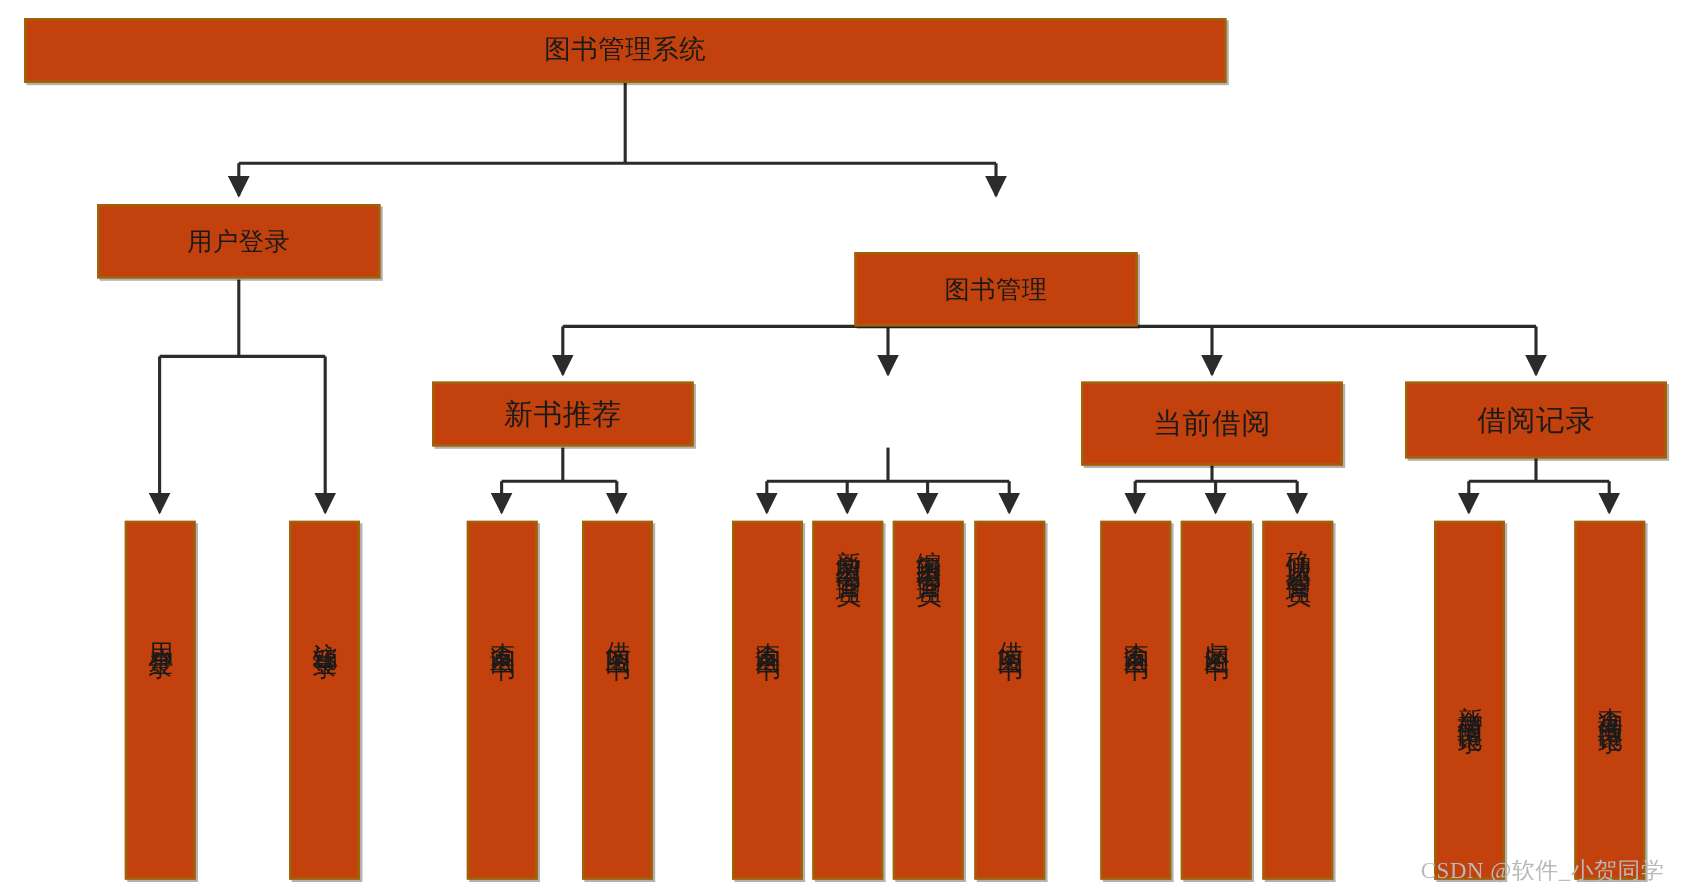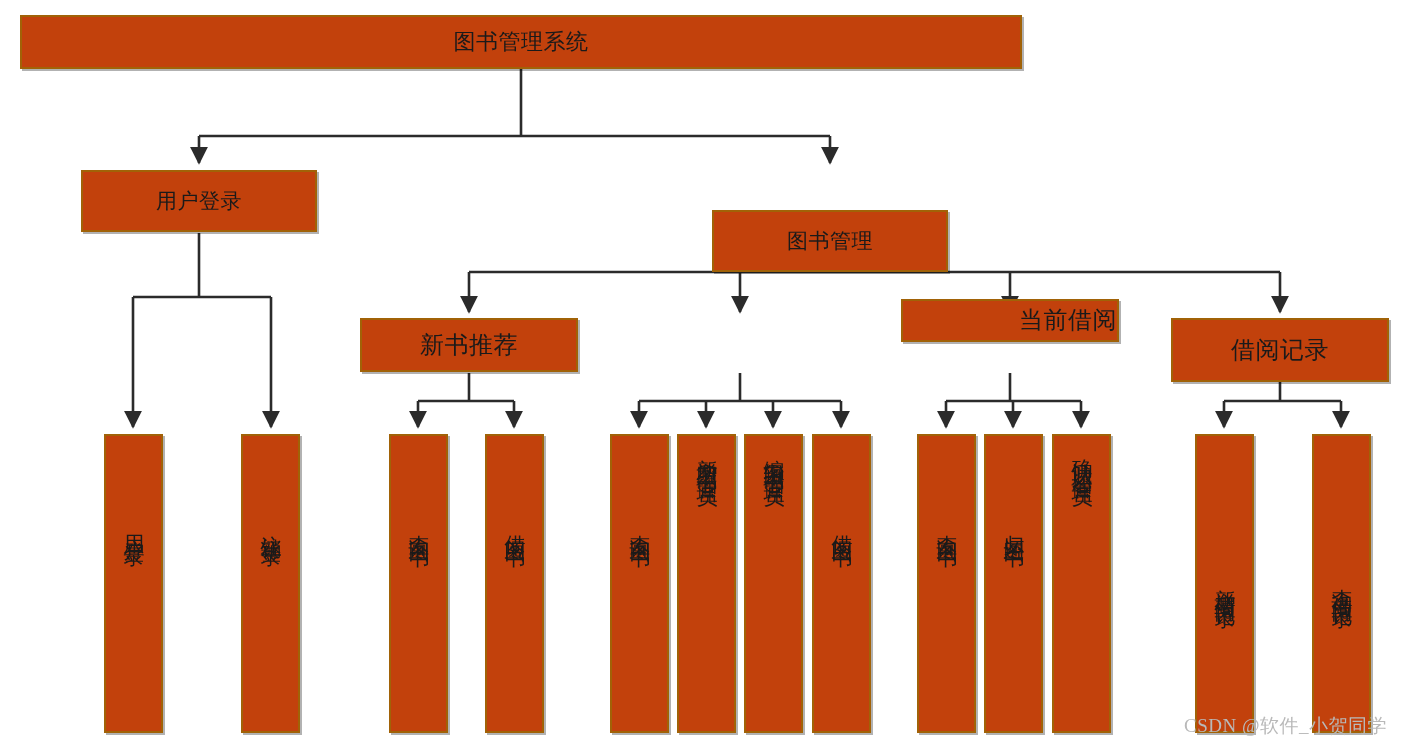--- a/index.html
+++ b/index.html
@@ -154,21 +154,21 @@
 
   <div class="node horiz lvl2" style="left:712px; top:170px; width:236px; height:62px;margin-top:40px;">
     <span class="lbl">图书管理</span>
   </div>
 
   <div class="node horiz lvl3" style="left:360px; top:318px; width:218px; height:54px;">
     <span class="lbl">新书推荐</span>
   </div>
 
 
-  <div class="node horiz lvl3" style="left:901px; top:299px; width:218px; height:43px;justify-content:flex-end;">
+  <div class="node horiz lvl3" style="left:901px; top:318px; width:218px; height:70px;">
     <span class="lbl">当前借阅</span>
   </div>
 
   <div class="node horiz lvl3" style="left:1171px; top:318px; width:218px; height:64px;">
     <span class="lbl">借阅记录</span>
   </div>
 
   <div class="node leaf mid" style="left:104px; top:434px; width:59px; height:299px;">
     <span class="lbl">用户登录</span>
   </div>

